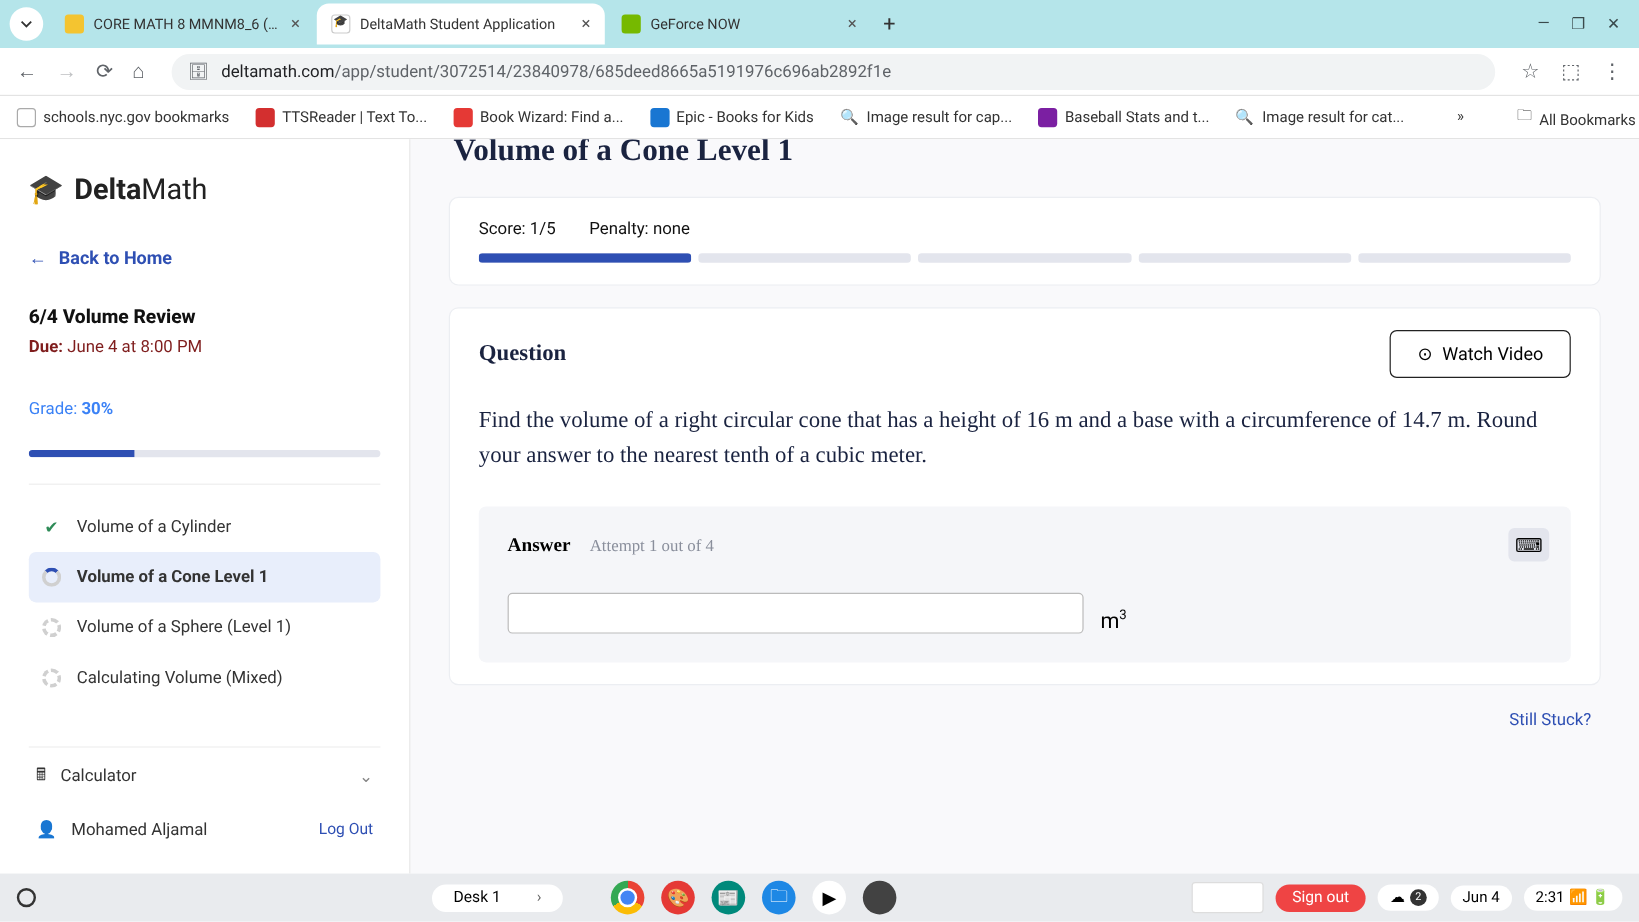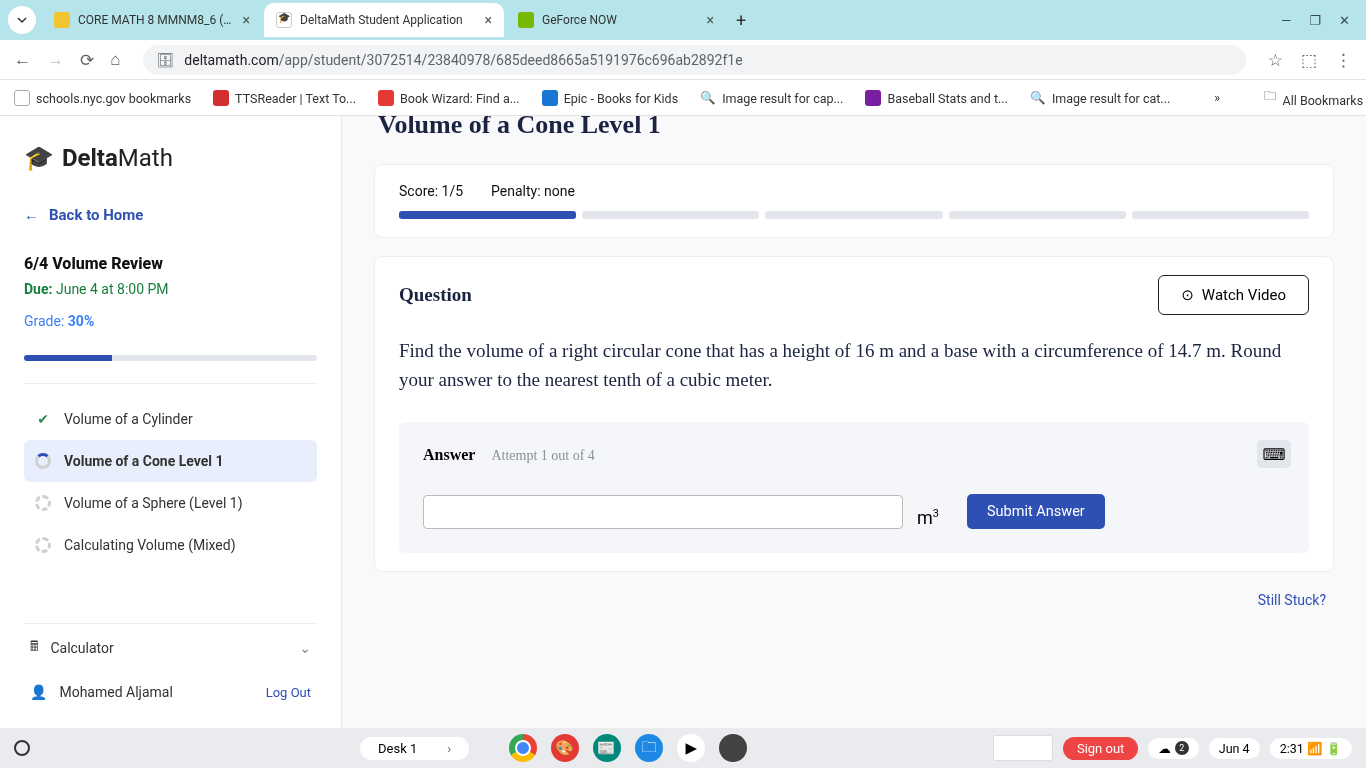--- a/index.html
+++ b/index.html
@@ -37,21 +37,21 @@
 .bi-purple { background: #7b1fa2; }
 .bk-spacer { flex: 1; }
 
 
 .app { display: flex; height: calc(768px - 40px - 40px - 36px - 40px); background: #f9f9fb; }
 .sidebar { width: 342px; background: #fff; border-right: 1px solid #e8e8e8; padding: 28px 24px 16px; display: flex; flex-direction: column; position: relative; }
 .logo { display: flex; align-items: center; gap: 8px; font-size: 24px; color: #222; margin-bottom: 34px; }
 .logo b { font-weight: 700; }
 .back-home { display: flex; align-items: center; gap: 10px; color: #2e4fb3; font-weight: 700; font-size: 15px; margin-bottom: 30px; }
 .assign-title { font-weight: 800; font-size: 16px; color: #111; margin-bottom: 8px; }
-.due { font-size: 14px; color: #15803d; margin-bottom: 16px; }
+.due { font-size: 14px; color: #7f1d1d; margin-bottom: 36px; }
 .due b { font-weight: 700; }
 .grade { font-size: 14px; color: #3b82f6; margin-bottom: 26px; }
 .grade b { font-weight: 700; }
 .grade-bar { height: 6px; background: #e3e5ed; border-radius: 4px; overflow: hidden; margin-bottom: 22px; }
 .grade-fill { height: 100%; background: #2e4fb3; }
 .divider { height: 1px; background: #eee; margin-bottom: 14px; }
 .topic { display: flex; align-items: center; gap: 12px; padding: 12px 10px; font-size: 14px; color: #333; border-radius: 6px; }
 .topic.done .ticon { color: #2e8b57; }
 .topic.current { background: #e8eefb; font-weight: 700; }
 .ticon { width: 18px; height: 18px; display: flex; align-items: center; justify-content: center; }
@@ -285,21 +285,20 @@
 
       <div class="answer-wrap">
         <div class="kbd-icon">⌨</div>
         <div class="ans-head">
           <span class="ans-label">Answer</span>
           <span class="attempt">Attempt 1 out of 4</span>
         </div>
         <div class="ans-row">
           <input class="ans-input" type="text" style="">
           <span class="unit"><span>m</span><sup>3</sup></span>
-          <button class="submit">Submit Answer</button>
         </div>
       </div>
     </div>
 
     <div class="stuck-row"><a class="stuck">Still Stuck?</a></div>
   </div>
 </div>
 
 <div class="shelf">
   <span class="circle"></span>

